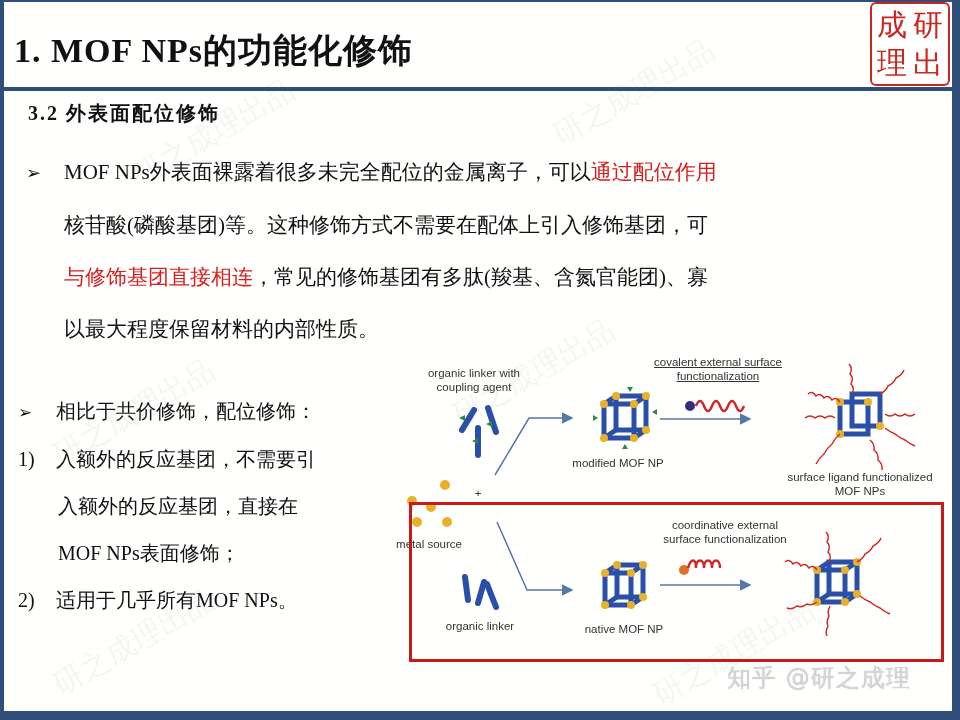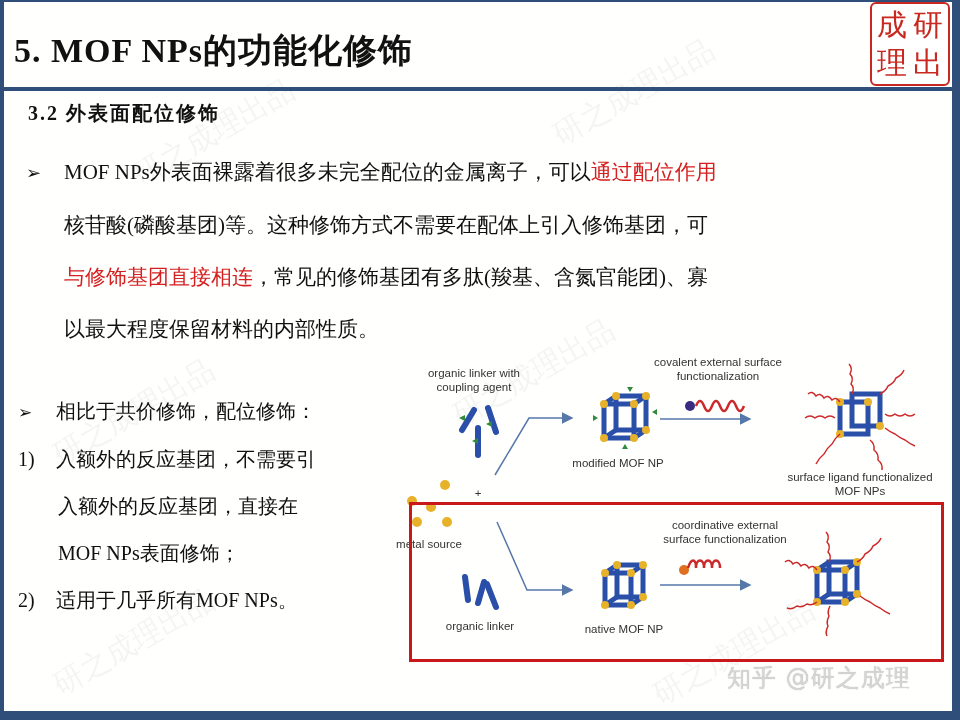--- a/index.html
+++ b/index.html
@@ -73,21 +73,21 @@
 
 <div class="slide">
 
   <div class="wm-diag" style="left:120px;top:110px;">研之成理出品</div>
   <div class="wm-diag" style="left:540px;top:70px;">研之成理出品</div>
   <div class="wm-diag" style="left:40px;top:390px;">研之成理出品</div>
   <div class="wm-diag" style="left:440px;top:350px;">研之成理出品</div>
   <div class="wm-diag" style="left:40px;top:620px;">研之成理出品</div>
   <div class="wm-diag" style="left:640px;top:630px;">研之成理出品</div>
 
-  <div class="title">5. MOF NPs的功能化修饰</div>
+  <div class="title">1. MOF NPs的功能化修饰</div>
 
   <div class="seal">
     <span>成</span>
     <span>研</span>
     <span>理</span>
     <span>出</span>
   </div>
 
   <div class="header-rule"></div>
 
@@ -234,21 +234,21 @@
       <path d="M860,596 q5,4 10,6 q5,4 10,6 q5,4 10,6"></path>
     </g>
   </g>
 </svg>
 
 <div class="fig-label" style="left:424px;top:366px;width:100px;">
   <span style="white-space:pre-line;">organic linker with
 coupling agent</span>
 </div>
 <div class="fig-label" style="left:643px;top:355px;width:150px;">
-  <span style="white-space:pre-line;">covalent external surface
+  <span style="white-space:pre-line;text-decoration:underline;">covalent external surface
 functionalization</span>
 </div>
 <div class="fig-label" style="left:568px;top:456px;width:100px;">modified MOF NP</div>
 <div class="fig-label" style="left:770px;top:470px;width:180px;">
   <span style="white-space:pre-line;">surface ligand functionalized
 MOF NPs</span>
 </div>
 <div class="fig-label" style="left:468px;top:486px;width:20px;">+</div>
 <div class="fig-label" style="left:384px;top:537px;width:90px;">metal source</div>
 <div class="fig-label" style="left:650px;top:518px;width:150px;">

